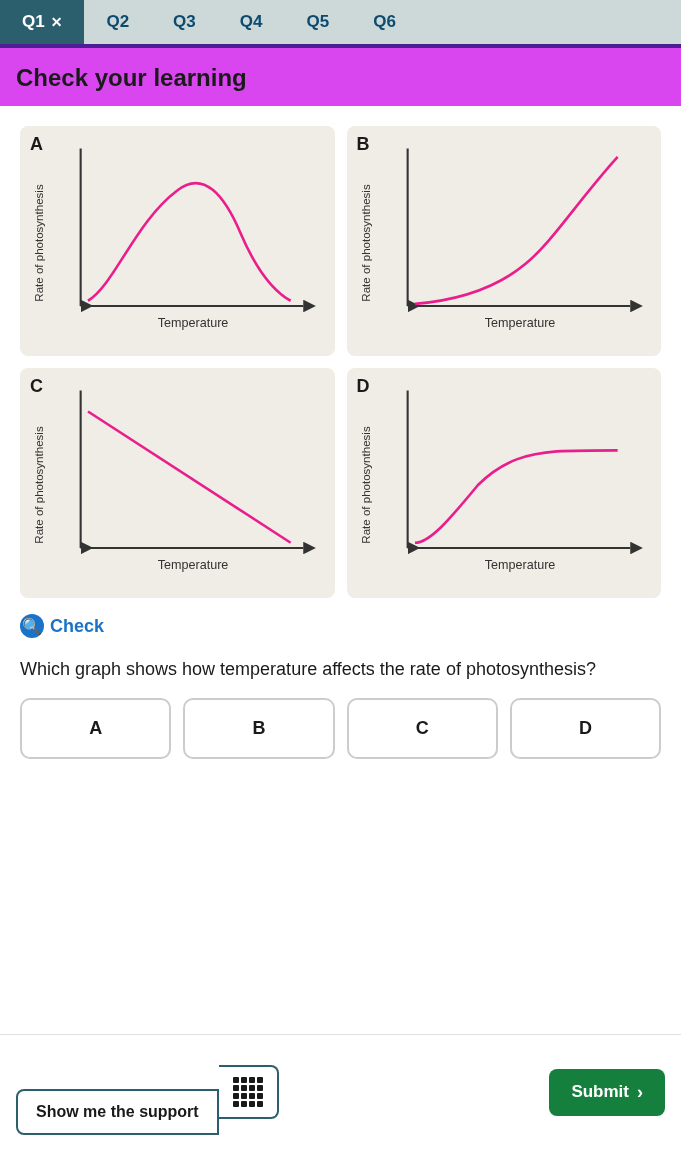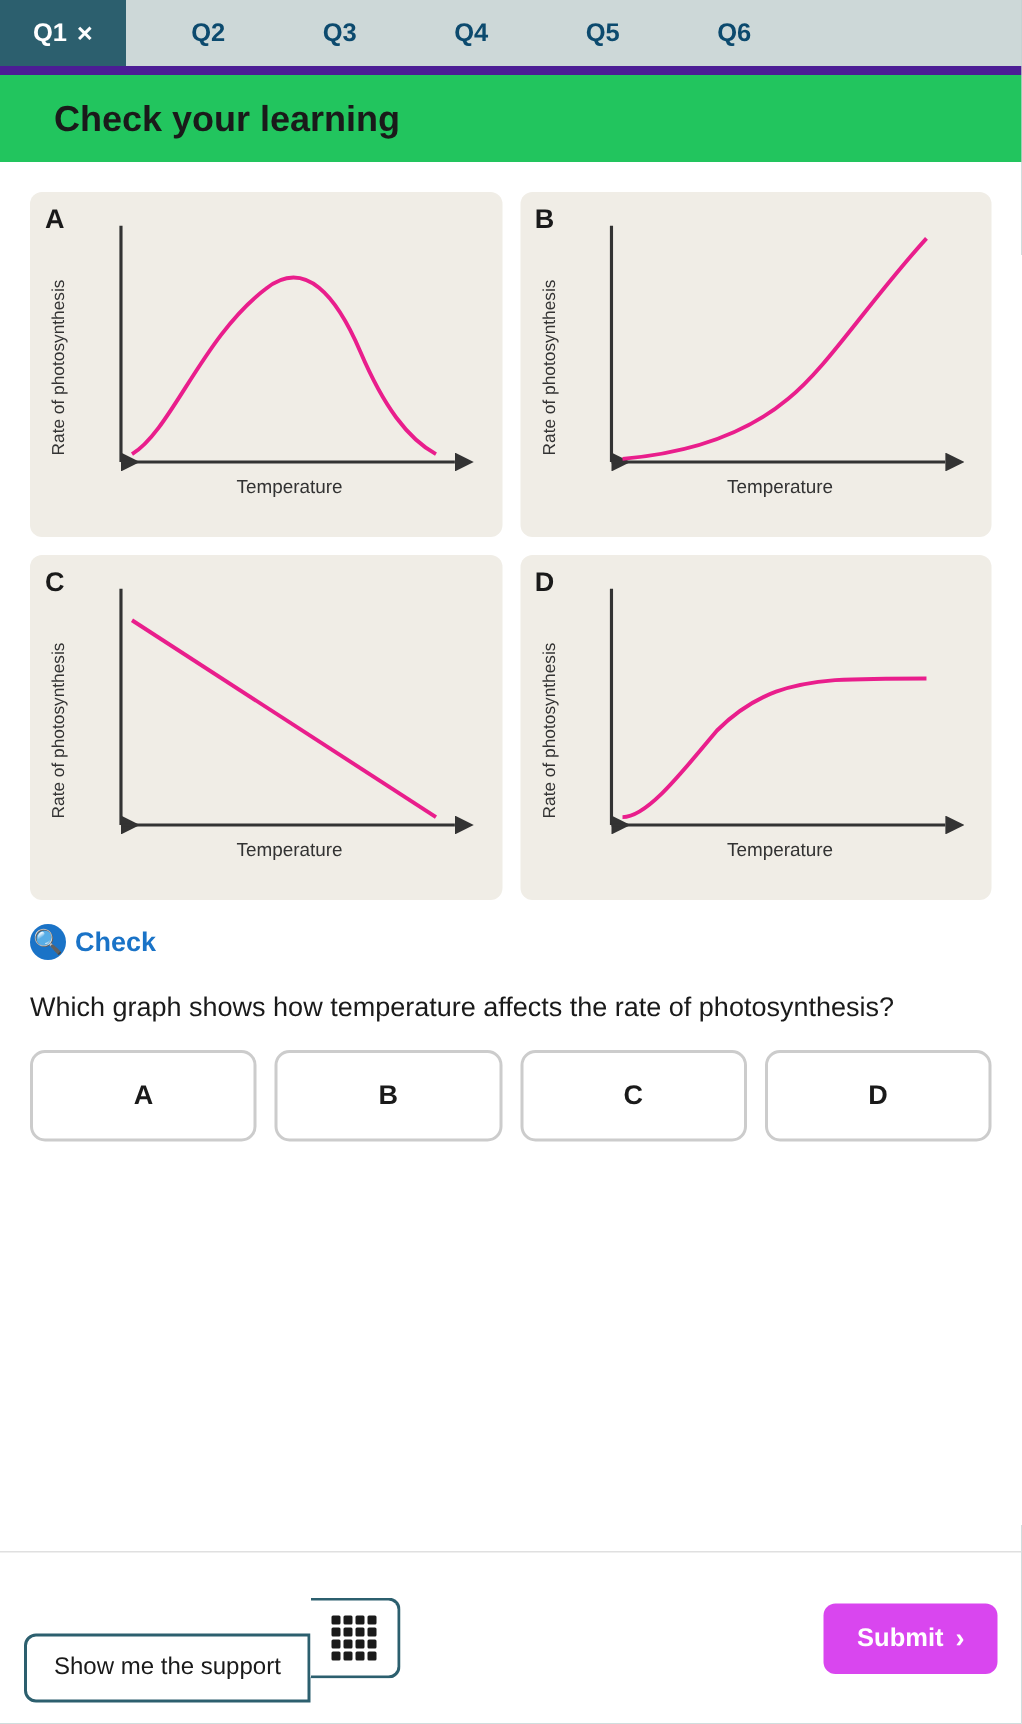--- a/index.html
+++ b/index.html
@@ -17,22 +17,21 @@
       min-height: 1149px;
       background: #fff;
       display: flex;
       flex-direction: column;
     }
 
     
     .tab-bar {
       display: flex;
       background: #cdd8d8;
-      border-bottom: 6px solid #4c1d95;
-      gap: 21px;
+      border-bottom: 4px solid #4c1d95;
     }
     .tab {
       padding: 12px 22px;
       font-size: 17px;
       font-weight: 600;
       color: #0c4a6e;
       cursor: pointer;
       display: flex;
       align-items: center;
       gap: 6px;
@@ -43,22 +42,22 @@
       border-radius: 0;
     }
     .tab .close-x {
       font-size: 14px;
       font-weight: 700;
       color: #fff;
     }
 
     
     .header {
-      background: #22c55e;
-      padding: 16px 20px 14px 36px;
+      background: #d946ef;
+      padding: 16px 20px 14px 16px;
     }
     .header h1 {
       font-size: 24px;
       font-weight: 800;
       color: #1a1a1a;
     }
 
     
     .main-content {
       background: #fff;
@@ -155,21 +154,21 @@
       padding: 14px 16px;
       display: flex;
       align-items: center;
       gap: 0;
     }
     .support-btn {
       border: 2px solid #2c5f6e;
       border-radius: 8px 0 0 8px;
       padding: 12px 18px;
       font-size: 16px;
-      font-weight: 400;
+      font-weight: 700;
       color: #1a1a1a;
       background: #fff;
       cursor: pointer;
       white-space: nowrap;
       margin-top: 40px;
     }
     .grid-btn {
       border: 2px solid #2c5f6e;
       border-left: none;
       border-radius: 0 8px 8px 0;
@@ -187,21 +186,21 @@
       gap: 2px;
     }
     .grid-dot {
       width: 6px;
       height: 6px;
       background: #1a1a1a;
       border-radius: 1px;
     }
     .submit-btn {
       margin-left: auto;
-      background: #d946ef;
+      background: #15803d;
       color: #fff;
       border: none;
       border-radius: 8px;
       padding: 13px 22px;
       font-size: 17px;
       font-weight: 700;
       cursor: pointer;
       display: flex;
       align-items: center;
       gap: 8px;

